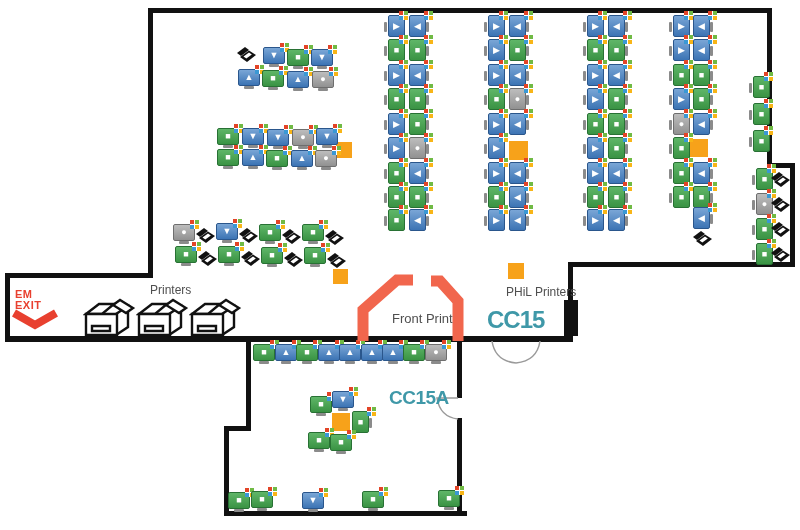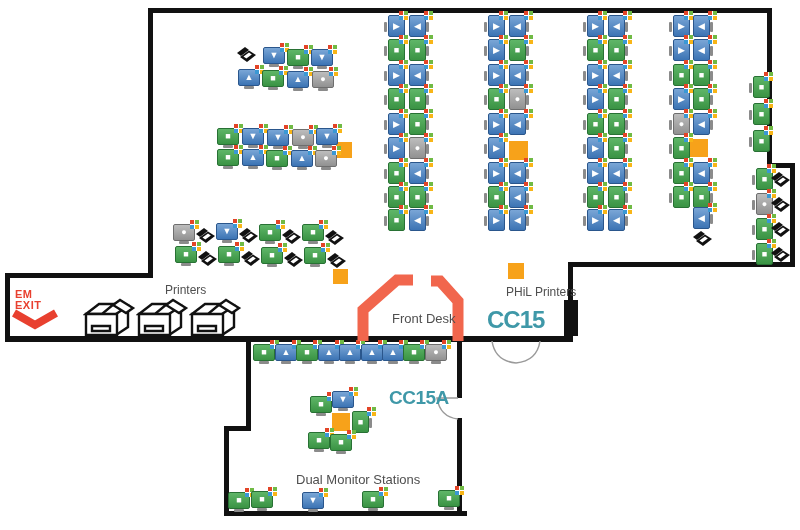--- a/index.html
+++ b/index.html
@@ -27,42 +27,41 @@
   .mv.sl .st{left:0}
   .mv.sr .st{right:0}
   .logo{position:absolute;top:-4px;right:-4px;display:grid;
         grid-template-columns:4px 4px;grid-template-rows:4px 4px;gap:1px;background:#fff;}
   .logo span{display:block;width:4px;height:4px;}
   .scan{position:absolute;z-index:3;}
   .printer{position:absolute;z-index:3;}
   #overlay{position:absolute;left:0;top:0;z-index:4;}
   .lbl{position:absolute;z-index:5;color:#4f4f4f;white-space:nowrap;}
   .em{left:15px;top:289px;color:#e8402f;font-weight:bold;font-size:11px;line-height:11px;letter-spacing:.5px;}
-  .lbl-printers{left:150px;top:283px;font-size:12px;margin-left:15px;}
+  .lbl-printers{left:150px;top:283px;font-size:12px;}
   .lbl-release{left:247px;top:304px;font-size:13px;}
   .lbl-frontdesk{left:392px;top:311px;font-size:13px;}
   .lbl-phil{left:506px;top:285px;font-size:12px;}
   .lbl-cc15{left:487px;top:306px;font-size:24px;font-weight:bold;color:#3f98a8;letter-spacing:-1px;}
   .lbl-cc15a{left:389px;top:387px;font-size:19px;font-weight:bold;color:#3f98a8;letter-spacing:-0.5px;}
   .lbl-dual{left:296px;top:472px;font-size:13px;}
 </style>
 </head>
 <body>
 
 <div id="fp">
   <div class="lbl em">
     <div>EM</div>
     <div>EXIT</div>
   </div>
   <div class="lbl lbl-printers">Printers</div>
-  <div class="lbl lbl-frontdesk">Front Desk</div>
+  <div class="lbl lbl-frontdesk">Front Print</div>
   <div class="lbl lbl-phil">PHiL Printers</div>
   <div class="lbl lbl-cc15">CC15</div>
   <div class="lbl lbl-cc15a">CC15A</div>
-  <div class="lbl lbl-dual">Dual Monitor Stations</div>
 <div class="wall" style="left: 148px; top: 8px; width: 624px; height: 5px;"></div>
     <div class="wall" style="left: 148px; top: 8px; width: 5px; height: 270px;"></div>
     <div class="wall" style="left: 5px; top: 273px; width: 148px; height: 5px;"></div>
     <div class="wall" style="left: 5px; top: 273px; width: 5px; height: 68px;"></div>
     <div class="wall" style="left: 5px; top: 336px; width: 567px; height: 6px;"></div>
     <div class="wall" style="left: 767px; top: 8px; width: 5px; height: 160px;"></div>
     <div class="wall" style="left: 767px; top: 163px; width: 28px; height: 5px;"></div>
     <div class="wall" style="left: 790px; top: 163px; width: 5px; height: 104px;"></div>
     <div class="wall" style="left: 568px; top: 262px; width: 227px; height: 5px;"></div>
     <div class="wall" style="left: 568px; top: 262px; width: 5px; height: 80px;"></div>

